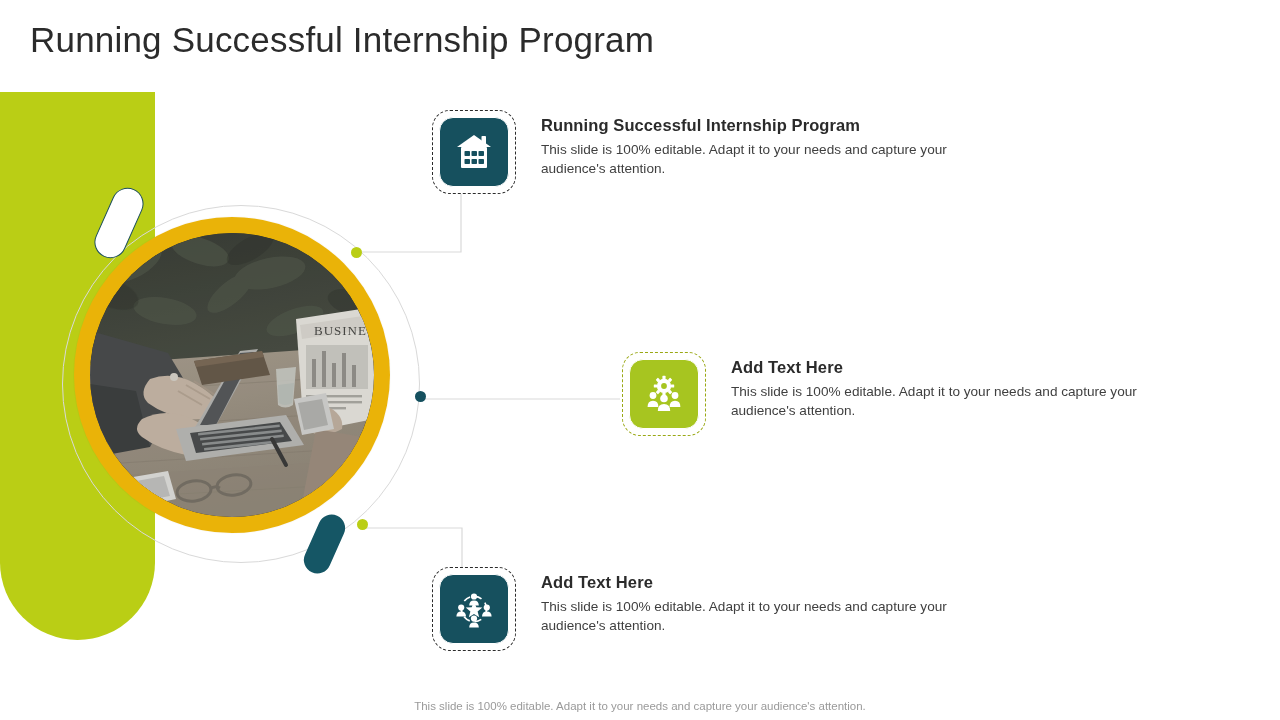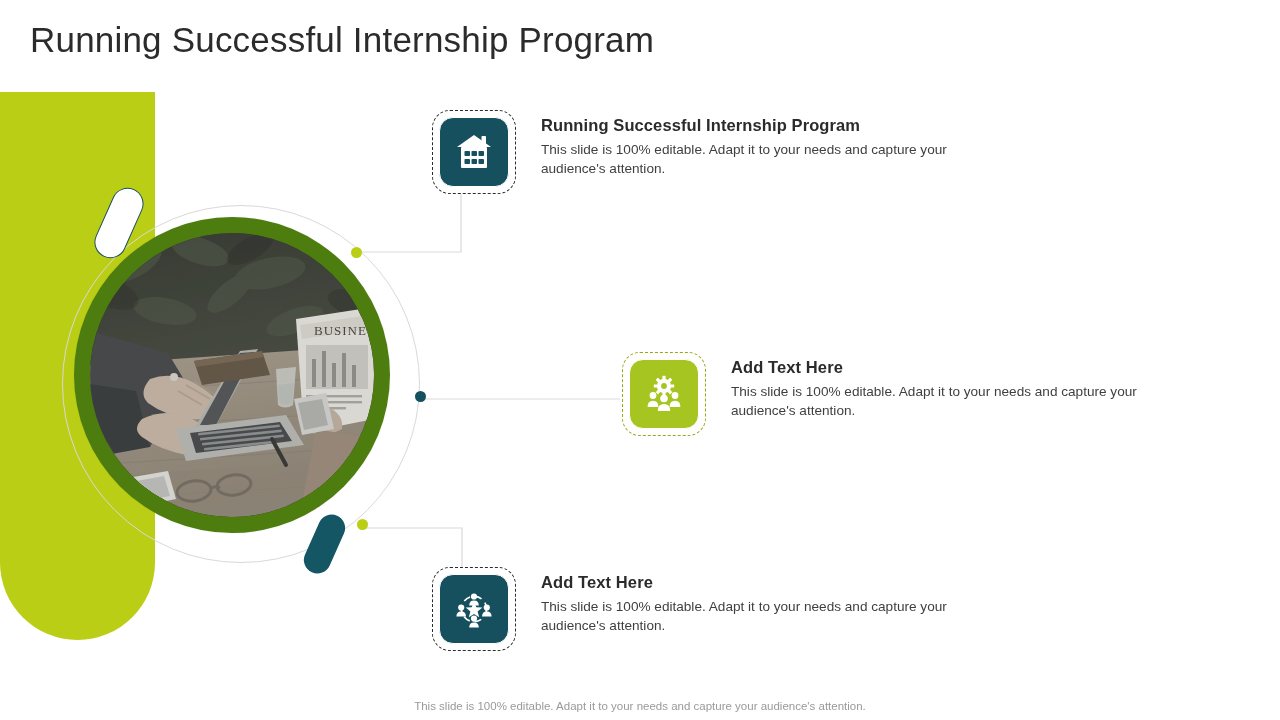--- a/index.html
+++ b/index.html
@@ -29,21 +29,21 @@
   }
 
   
   .photo-wrap{position:absolute;left:62px;top:205px;width:358px;height:358px;}
   .outer-ring{
     position:absolute;left:0;top:0;width:356px;height:356px;
     border:1px solid #d9d9d9;border-radius:50%;background:transparent;
   }
   .white-disc{
     position:absolute;left:12px;top:12px;width:316px;height:316px;
-    background:#4d7c0f;border-radius:50%;
+    background:#eab308;border-radius:50%;
     box-shadow:0 0 0 1px rgba(0,0,0,0.02);
   }
   .photo{
     position:absolute;left:16px;top:16px;width:284px;height:284px;
     border-radius:50%;overflow:hidden;
     background:#3a3a35;
   }
   .photo svg{display:block;width:284px;height:284px;}
 
   

